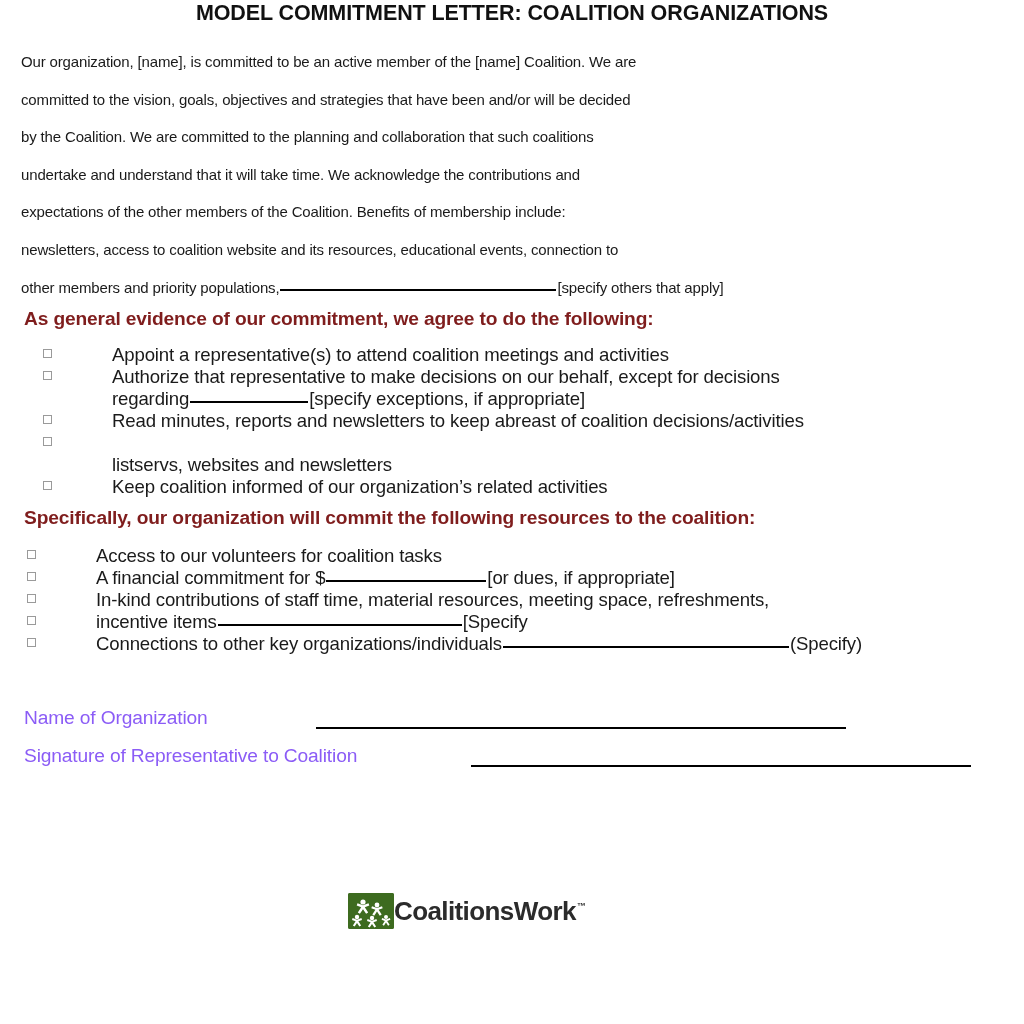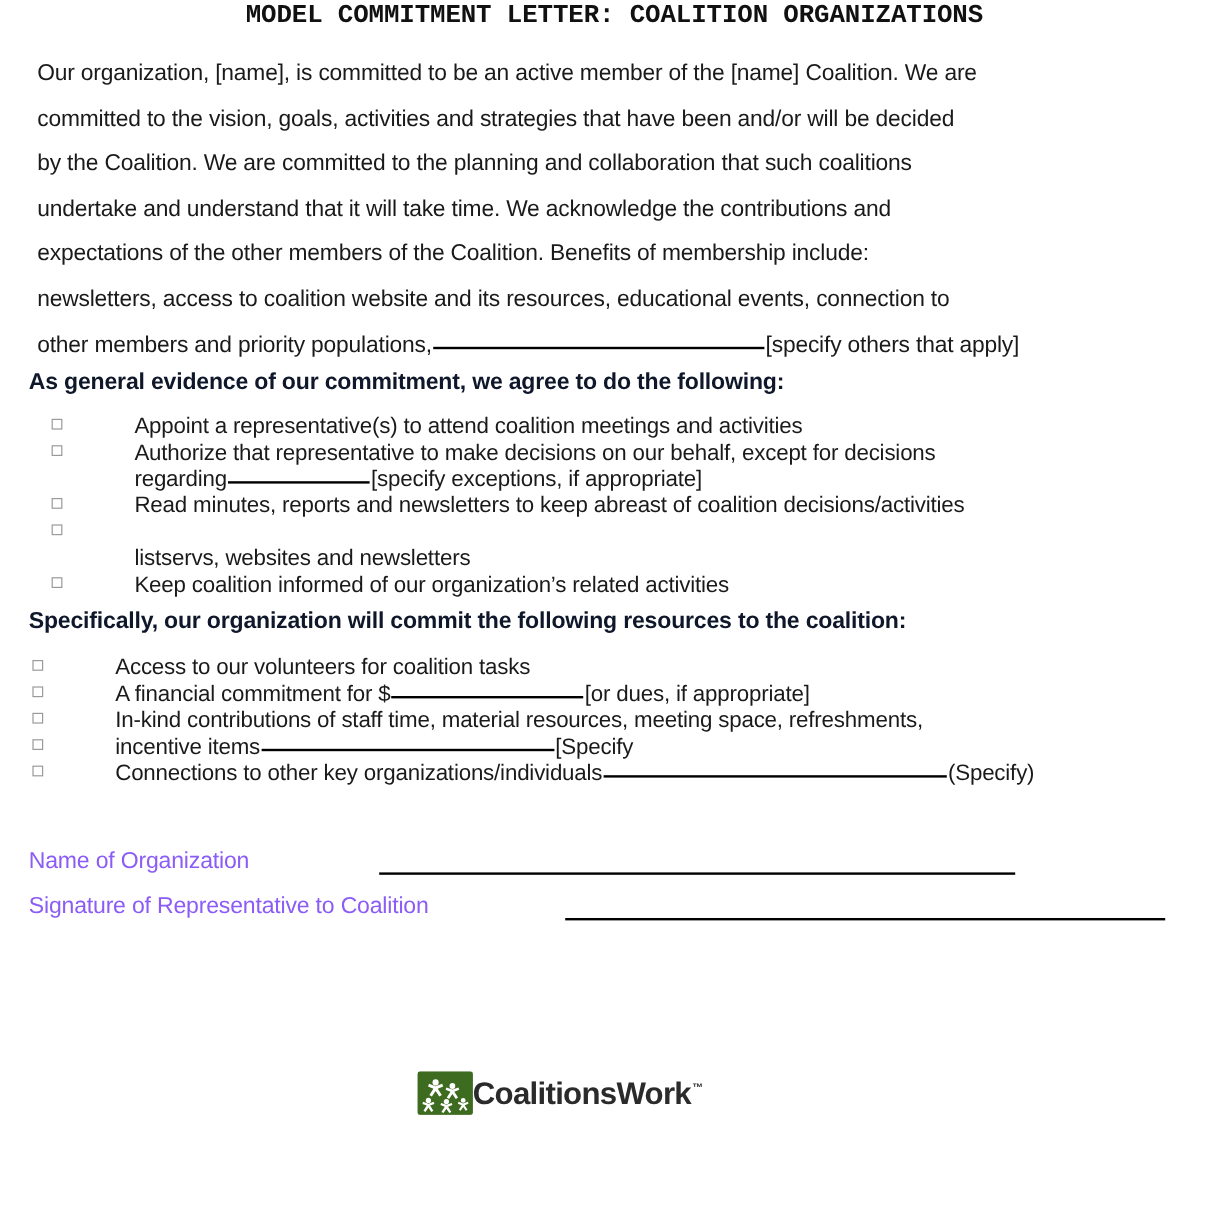--- a/index.html
+++ b/index.html
@@ -29,51 +29,50 @@
     position: absolute;
     left: 0;
     top: 0px;
     width: 1024px;
     text-align: center;
     font-size: 21.5px;
     font-weight: bold;
     letter-spacing: -0.1px;
     line-height: 26px;
     color: #111111;
-    font-family: Liberation Mono, monospace;
   }
 
   
   .intro {
     position: absolute;
-    left: 31px;
+    left: 21px;
     top: 43px;
     width: 948px;
-    font-size: 19px;
+    font-size: 15px;
     line-height: 37.6px;
     color: #1a1a1a;
     letter-spacing: -0.15px;
   }
   .intro .ln { display: block; white-space: nowrap; }
 
   .blank-inline {
     display: inline-block;
     border-bottom: 2px solid #000;
     vertical-align: 2px;
     margin: 0 1px;
   }
   .blank-w276 { width: 276px; }
 
   
   .sec-head {
     position: absolute;
     left: 24px;
     font-size: 19.2px;
     font-weight: bold;
-    color: #0f172a;
+    color: #7f1d1d;
     letter-spacing: -0.15px;
     white-space: nowrap;
   }
   #head-general { top: 308px; }
   #head-specific { top: 507px; }
 
   
   .clist {
     position: absolute;
     left: 0;
@@ -172,21 +171,21 @@
 </style>
 </head>
 <body>
 
 <div class="page">
 
   <div class="doc-title">MODEL COMMITMENT LETTER: COALITION ORGANIZATIONS</div>
 
   <div class="intro">
     <span class="ln">Our organization, [name], is committed to be an active member of the [name] Coalition. We are</span>
-    <span class="ln">committed to the vision, goals, activities and strategies that have been and/or will be decided</span>
+    <span class="ln">committed to the vision, goals, objectives and strategies that have been and/or will be decided</span>
     <span class="ln">by the Coalition. We are committed to the planning and collaboration that such coalitions</span>
     <span class="ln">undertake and understand that it will take time. We acknowledge the contributions and</span>
     <span class="ln">expectations of the other members of the Coalition. Benefits of membership include:</span>
     <span class="ln">newsletters, access to coalition website and its resources, educational events, connection to</span>
     <span class="ln"><span>other members and priority populations,</span><span class="blank-inline blank-w276"></span><span>[specify others that apply]</span></span>
   </div>
 
   <div class="sec-head" id="head-general">As general evidence of our commitment, we agree to do the following:</div>
 
   <div class="clist" id="list-general">

